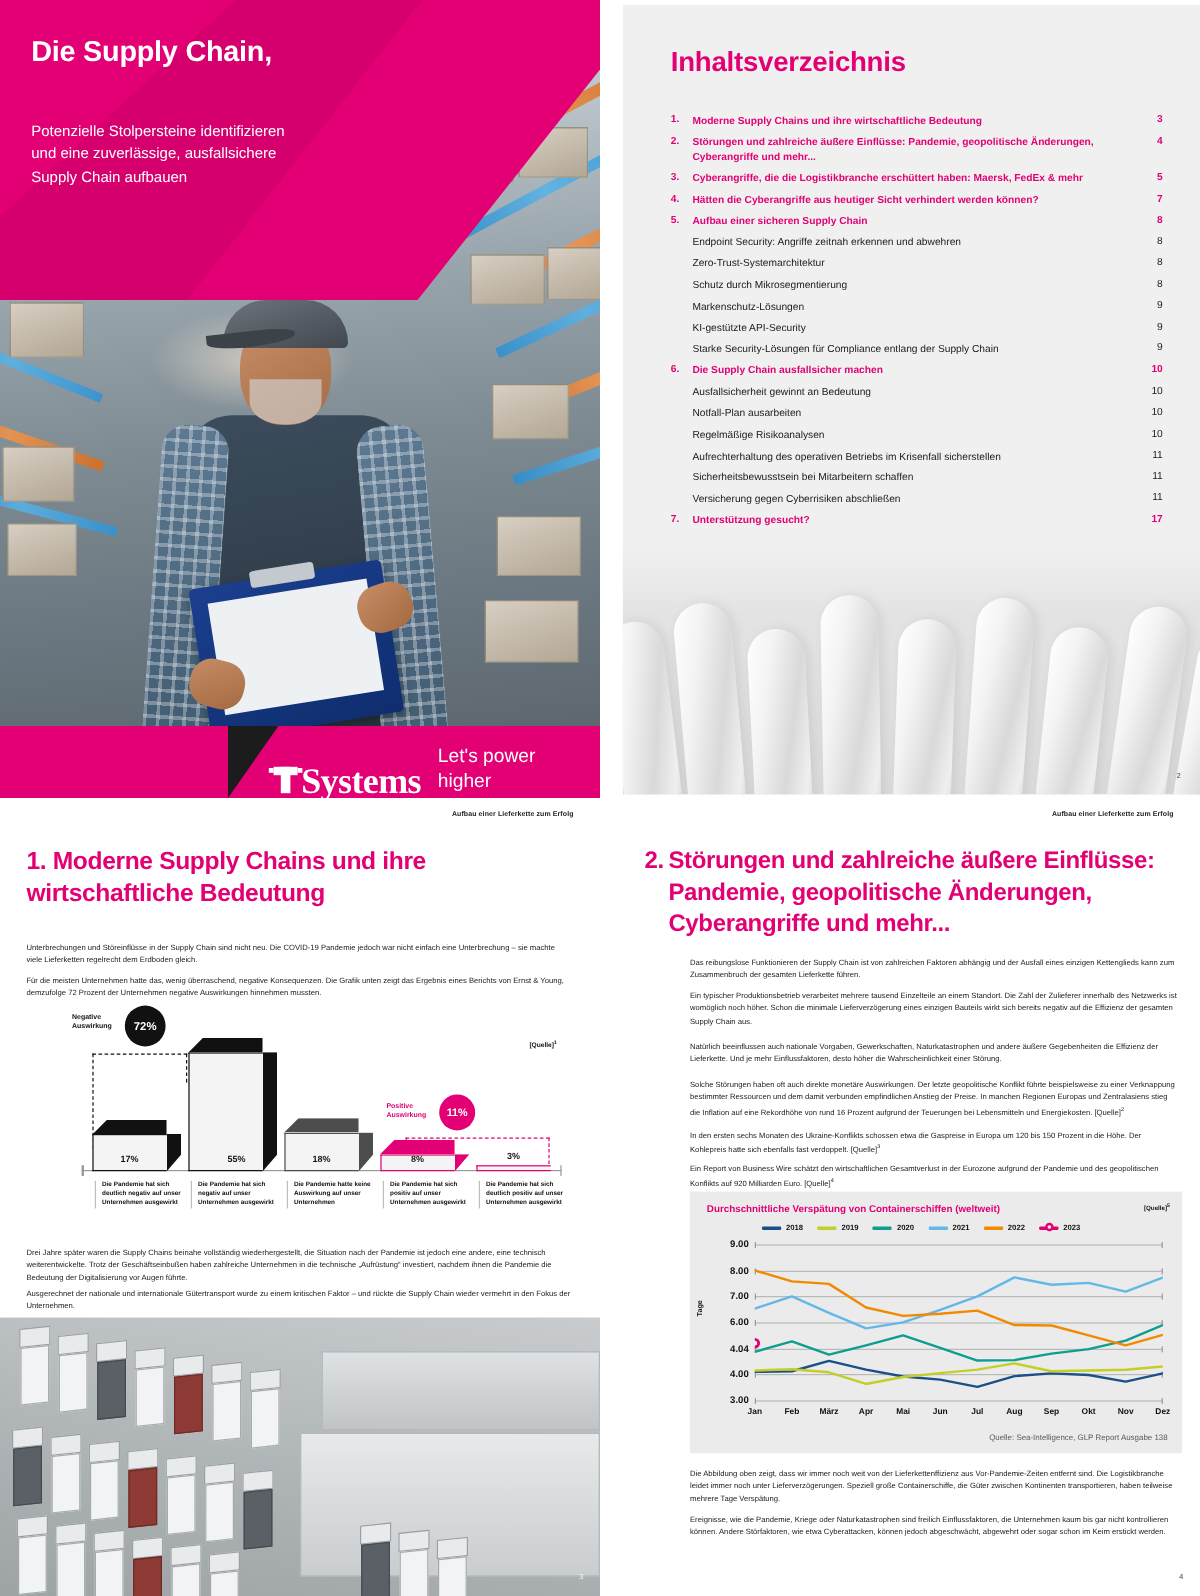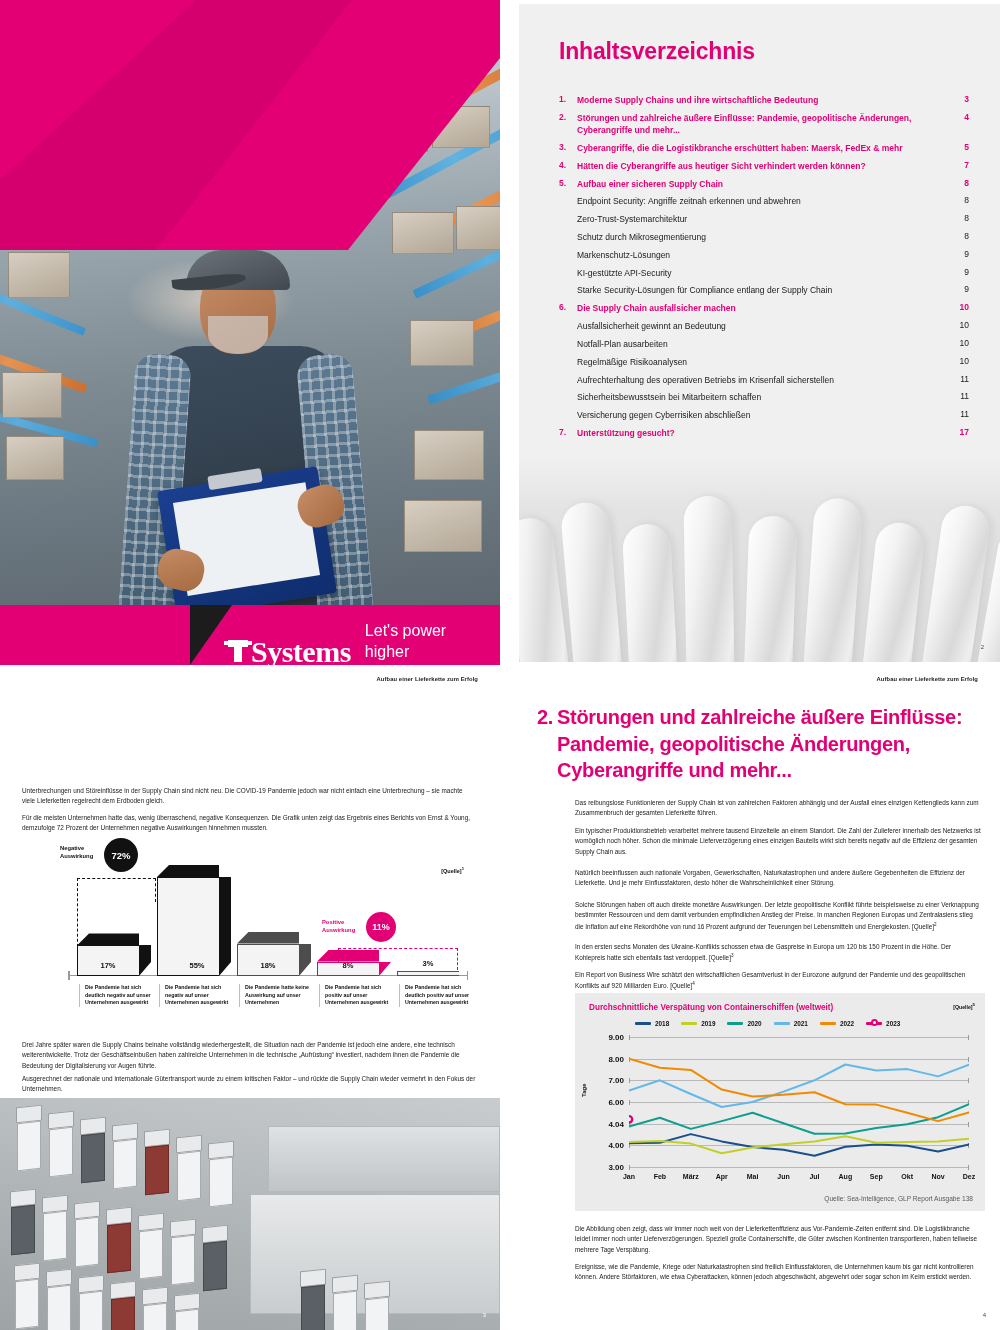--- a/index.html
+++ b/index.html
@@ -356,20 +356,26 @@
     </div>
 
     <div class="cover-magenta">
       <div class="mag-top"></div>
       <div class="mag-top-shade"></div>
       <div class="mag-bottom"></div>
       <div class="mag-bottom-notch"></div>
     </div>
 
     <div class="cover-title">
+      <div>Die Supply Chain,</div>
+    </div>
+    <div class="cover-sub">
+      <div>Potenzielle Stolpersteine identifizieren</div>
+      <div>und eine zuverlässige, ausfallsichere</div>
+      <div>Supply Chain aufbauen</div>
     </div>
 
     <div class="logo-wrap">
       <div class="logo-t">
         <span class="t-mark">
           <span class="t-dot-l"></span>
             <span class="t-dot-r"></span>
         </span>
         <span>Systems</span>
       </div>
@@ -477,20 +483,21 @@
           <div class="toc-num">7.</div>
           <div class="toc-txt">Unterstützung gesucht?</div>
           <div class="toc-pg">17</div>
         </div>
       </div>
     <div class="page-num" style="right:16px; bottom:12px;">2</div>
   </div>
 
   <div class="sheet" id="sheet-p3">
     <div class="pg-header">Aufbau einer Lieferkette zum Erfolg</div>
+    <div class="pg-h1" id="p3-h1">1. Moderne Supply Chains und ihre wirtschaftliche Bedeutung</div>
     <div class="body-p" style="left:22px; top:118px; width:450px;">Unterbrechungen und Störeinflüsse in der Supply Chain sind nicht neu. Die COVID-19 Pandemie jedoch war nicht einfach eine Unterbrechung – sie machte viele Lieferketten regelrecht dem Erdboden gleich.</div>
     <div class="body-p" style="left:22px; top:145px; width:456px;">Für die meisten Unternehmen hatte das, wenig überraschend, negative Konsequenzen. Die Grafik unten zeigt das Ergebnis eines Berichts von Ernst &amp; Young, demzufolge 72 Prozent der Unternehmen negative Auswirkungen hinnehmen mussten.</div>
 
     <div class="barchart">
       <div class="src-tag" style="right:14px; top:28px;">
         <span>[Quelle]</span><sup>1</sup>
       </div>
 
       <div class="bracket-lbl dark" style="left:38px; top:6px;">
         <div>Negative</div>

